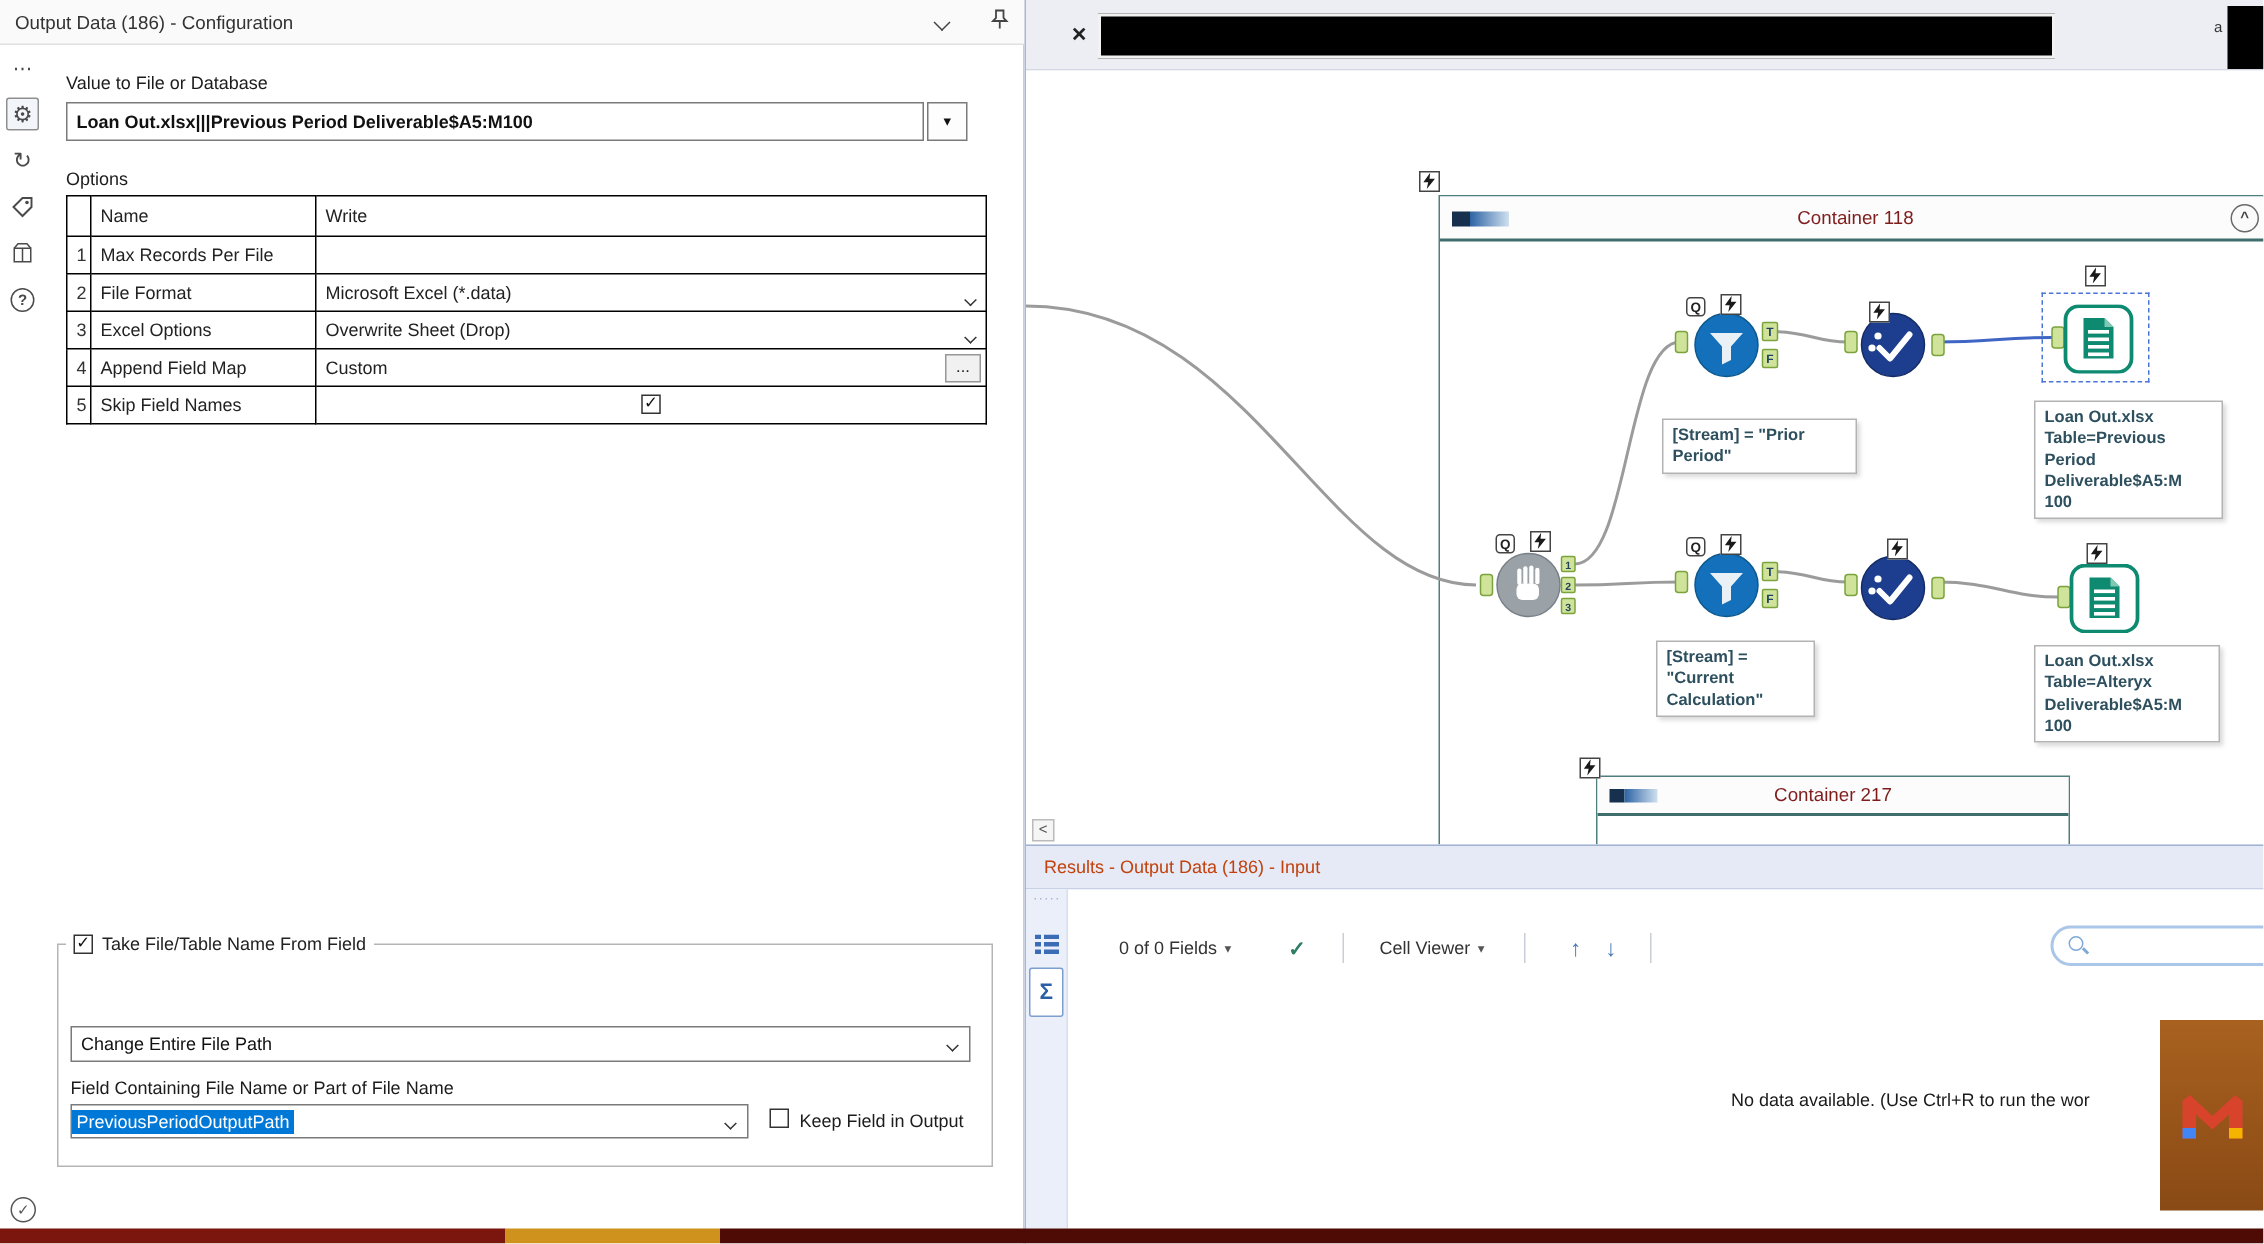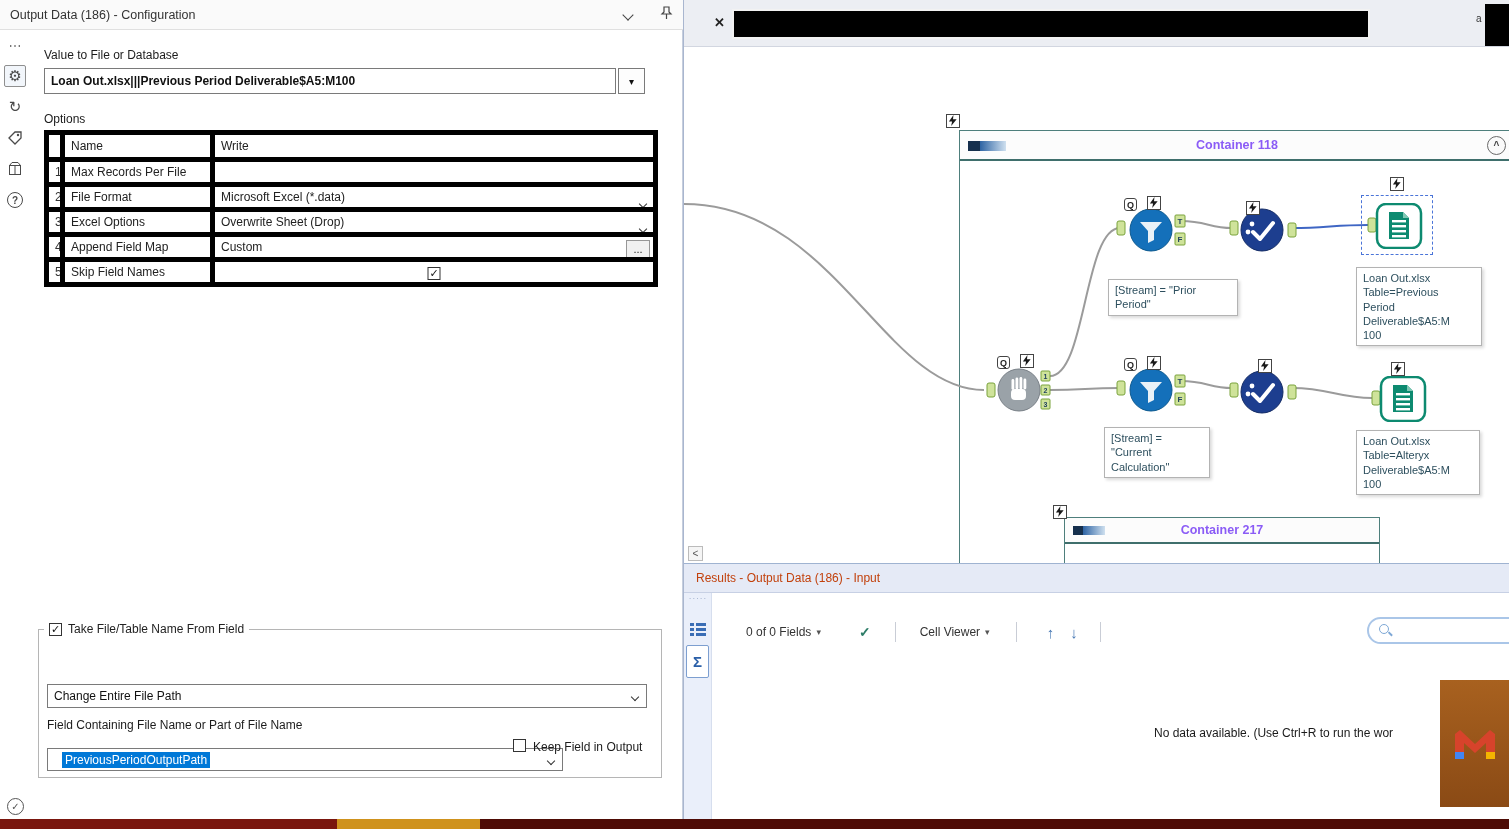--- a/index.html
+++ b/index.html
@@ -15,21 +15,21 @@
 .icon-strip{position:absolute;left:0;top:30px;width:30px;bottom:0;background:#fff;display:flex;flex-direction:column;align-items:center;padding-top:4px;gap:9px}
 .tool-ic{width:22px;height:22px;display:flex;align-items:center;justify-content:center;font-size:15px;color:#4a4a4a}
 .tool-ic.sel{border:1px solid #8f8f8f;border-radius:2px;background:#f2f6fb}
 .help-circle{width:16px;height:16px;border:1.2px solid #4a4a4a;border-radius:50%;display:flex;align-items:center;justify-content:center;font-size:10px;font-weight:700;color:#4a4a4a}
 .done-circle{position:absolute;bottom:14px;left:7px;width:17px;height:17px;border:1.5px solid #555;border-radius:50%;display:flex;align-items:center;justify-content:center;font-size:10px;color:#555}
 .cfg-main{position:absolute;left:30px;top:30px;width:653px;bottom:0}
 .lbl{font-size:12px;color:#1c1c1c}
 .txt-input{position:absolute;left:14px;top:38px;width:572px;height:26px;border:1px solid #7a7a7a;padding:0 6px;font-family:"Liberation Sans",sans-serif;font-size:12px;font-weight:700;color:#111;background:#fff}
 .drop-btn{position:absolute;left:588px;top:38px;width:27px;height:26px;border:1px solid #7a7a7a;background:#fdfdfd;display:flex;align-items:center;justify-content:center;font-size:10px;color:#111;cursor:default}
 .opt-table{border-collapse:collapse;position:absolute;left:14px;top:100px;width:614px;table-layout:fixed;font-size:12px;background:#fff}
-.opt-table td{border:5px solid #000000;height:25px;padding:0 4px 0 6px;overflow:hidden;white-space:nowrap;position:relative}
+.opt-table td{border:1px solid #000000;height:25px;padding:0 4px 0 6px;overflow:hidden;white-space:nowrap;position:relative}
 .opt-table tr.hdr td{height:27px}
 .c-num{width:16px;padding-left:4px;color:#333}
 .c-name{width:150px}
 .cell-chev{position:absolute;right:7px;top:9px}
 .cell-chev .chev{width:6px;height:6px;border-color:#333}
 .ellipsis-btn{position:absolute;right:3px;top:3px;width:24px;height:19px;border:1px solid #979797;background:#f1f1f1;display:flex;align-items:center;justify-content:center;font-size:11px;color:#222;line-height:1}
 .cb{width:13px;height:13px;border:1px solid #333;background:#fff;display:inline-flex;align-items:center;justify-content:center;font-size:11px;line-height:1;color:#111}
 .cb-center{position:absolute;left:50%;top:5px;transform:translateX(-50%)}
 .group-box{position:absolute;left:8px;top:592px;width:624px;height:156px;border:1px solid #b5b5b5}
 .group-box legend{display:flex;align-items:center;gap:6px;margin-left:5px;padding:0 5px;font-size:12px}
@@ -38,27 +38,27 @@
 .hl{background:#0078d7;color:#fff;padding:1px 3px;font-size:12px}
 
 
 .right-panel{position:absolute;left:683px;top:0;width:826px;height:829px;overflow:hidden;border-left:1px solid #a9b6cf;background:#fff}
 .tabbar{position:absolute;left:0;top:0;width:826px;height:47px;background:#eceef3;border-bottom:1px solid #d2d6e0}
 .tab-close{position:absolute;left:30px;top:15px;font-size:13px;font-weight:700;color:#222}
 .redact{position:absolute;background:#000}
 .canvas{position:absolute;left:0;top:47px;width:826px;height:516px;background:#fff;overflow:hidden}
 .container-box{position:absolute;border:1px solid #4e7f7c;background:#fff}
 .c-head{position:relative;background:#fcfcfc;border-bottom:2px solid #3f6f6c;display:flex;align-items:center;justify-content:center}
-.c-title{font-weight:700;font-size:12.5px;color:#8b5cf6}
+.c-title{font-weight:400;font-size:12.5px;color:#7f1d1d}
 .c-handle{position:absolute;left:8px;display:flex}
 .collapse-btn{position:absolute;right:8px;width:19px;height:19px;border:1px solid #6a6a6a;border-radius:50%;background:#fafafa;display:flex;align-items:center;justify-content:center;font-size:10px;font-weight:700;color:#444}
 .tool{position:absolute;z-index:5}
 .qbadge{position:absolute;width:13px;height:13px;background:#fff;border:1px solid #444;border-radius:3px;display:flex;align-items:center;justify-content:center;font-size:9px;font-weight:700;color:#222;z-index:6}
 .bolt{position:absolute;width:14px;height:14px;background:#fff;border:1px solid #444;display:flex;align-items:center;justify-content:center;z-index:6}
-.ann{position:absolute;background:#fff;border:1px solid #b3b3b3;box-shadow:2px 2px 3px rgba(0,0,0,.15);padding:3px 6px;font-weight:400;font-size:11px;line-height:1.3;color:#2d4f5e;white-space:pre-line;z-index:5}
+.ann{position:absolute;background:#fff;border:1px solid #b3b3b3;box-shadow:2px 2px 3px rgba(0,0,0,.15);padding:3px 6px;font-weight:700;font-size:11px;line-height:1.3;color:#2d4f5e;white-space:pre-line;z-index:5}
 .sel-outline{position:absolute;border:1.5px dashed #4a74d8;z-index:4}
 .scroll-left{position:absolute;left:4px;top:499px;width:15px;height:15px;border:1px solid #bbb;background:#f5f5f5;color:#555;font-size:10px;display:flex;align-items:center;justify-content:center}
 
 
 .results{position:absolute;left:0;top:563px;width:826px;height:256px}
 .res-head{height:30px;background:#e5eaf6;border-top:1px solid #9fb3d1;border-bottom:1px solid #c7d0e4;line-height:29px;padding-left:12px;font-size:12px;color:#c2410c}
 .res-body{position:relative;height:226px;background:#fff}
 .res-strip{position:absolute;left:0;top:0;width:28px;height:226px;background:#eaeffa;border-right:1px solid #d6deee}
 .strip-dots{position:absolute;left:0;top:1px;width:28px;text-align:center;color:#9aaac8;font-size:8px;letter-spacing:1px}
 .sigma-tab{position:absolute;left:2px;top:52px;width:23px;height:33px;background:#fff;border:1px solid #7d9fd0;border-radius:2px;display:flex;align-items:center;justify-content:center;font-size:15px;font-weight:700;color:#2a5fa8}
@@ -171,21 +171,21 @@
         <span class="cb">
             <span>✓</span>
           </span>
         <span>Take File/Table Name From Field</span>
       </legend>
       <div class="select" style="left:8px;top:48px;width:600px;height:24px">
         <span>Change Entire File Path</span>
           <span class="chev"></span>
       </div>
       <div class="lbl abs" style="left:8px;top:82px">Field Containing File Name or Part of File Name</div>
-      <div class="select" style="left:8px;top:112px;width:516px;height:23px;padding-left:14px">
+      <div class="select" style="left:8px;top:100px;width:452px;height:23px;padding-left:0">
         <span class="hl">PreviousPeriodOutputPath</span>
         <span class="chev"></span>
       </div>
       <span class="cb abs" style="left:474px;top:103px"></span>
       <div class="lbl abs" style="left:494px;top:104px">Keep Field in Output</div>
     </fieldset>
   </div>
 </div>
 
 <div class="right-panel">

